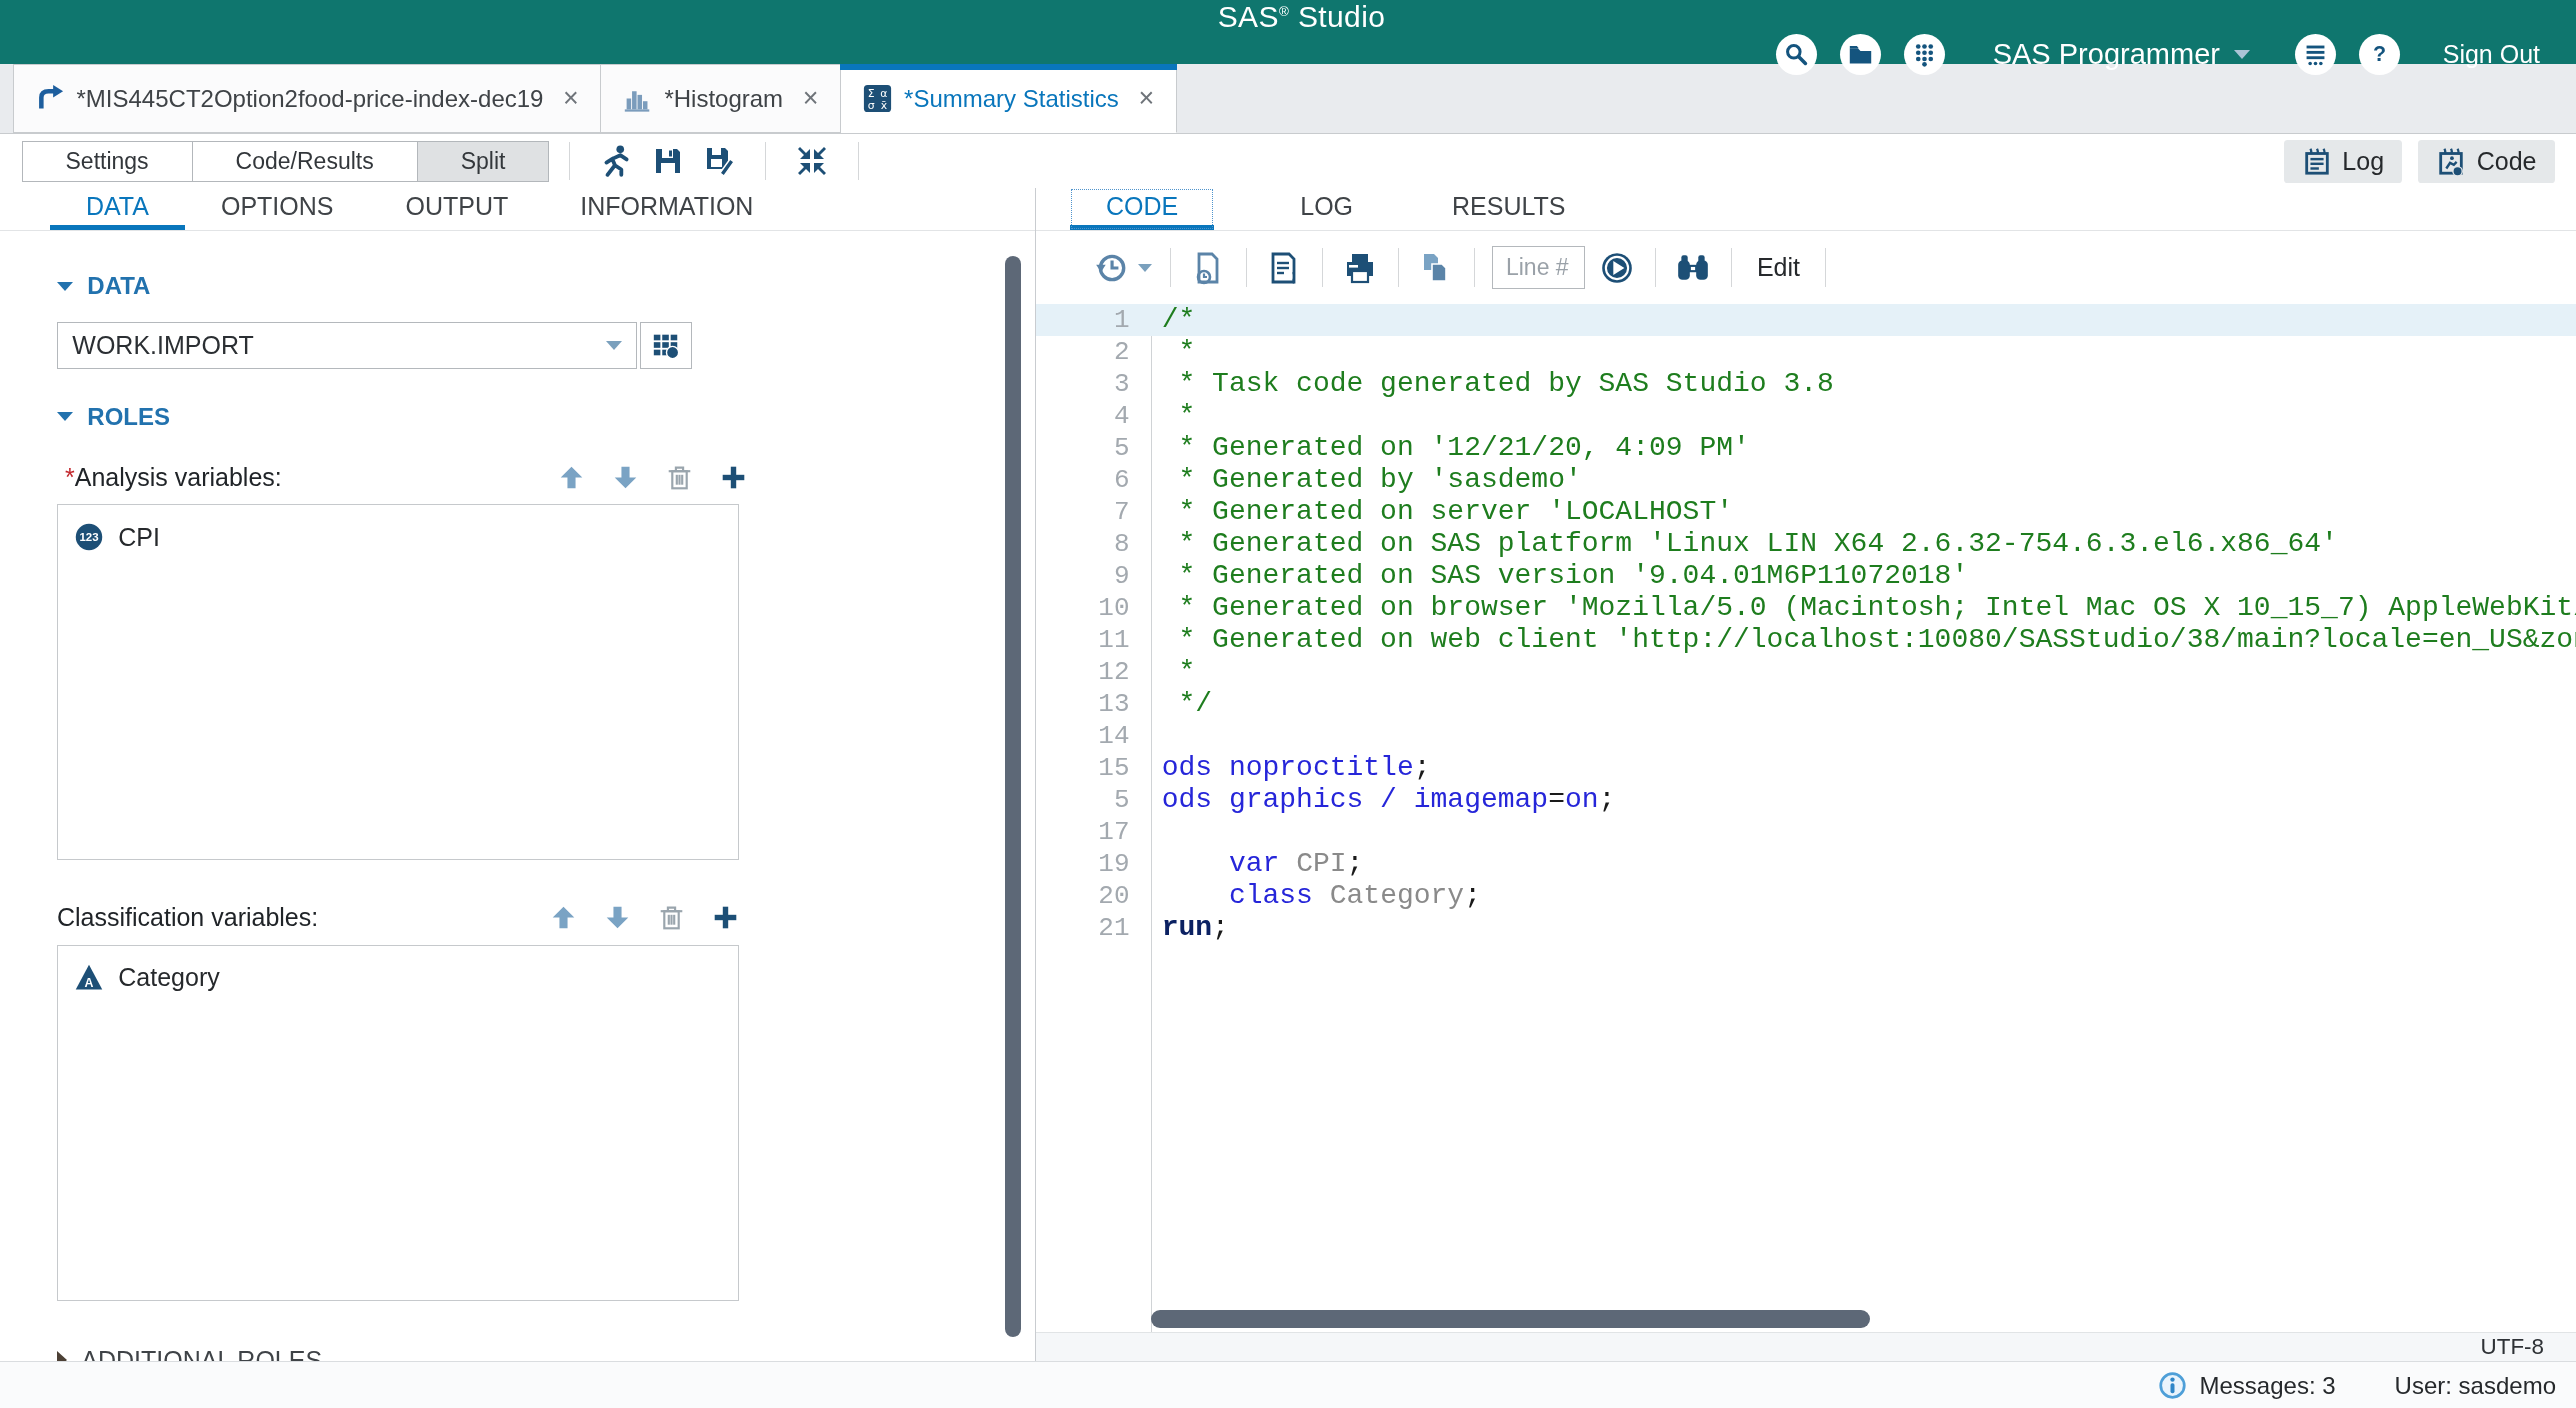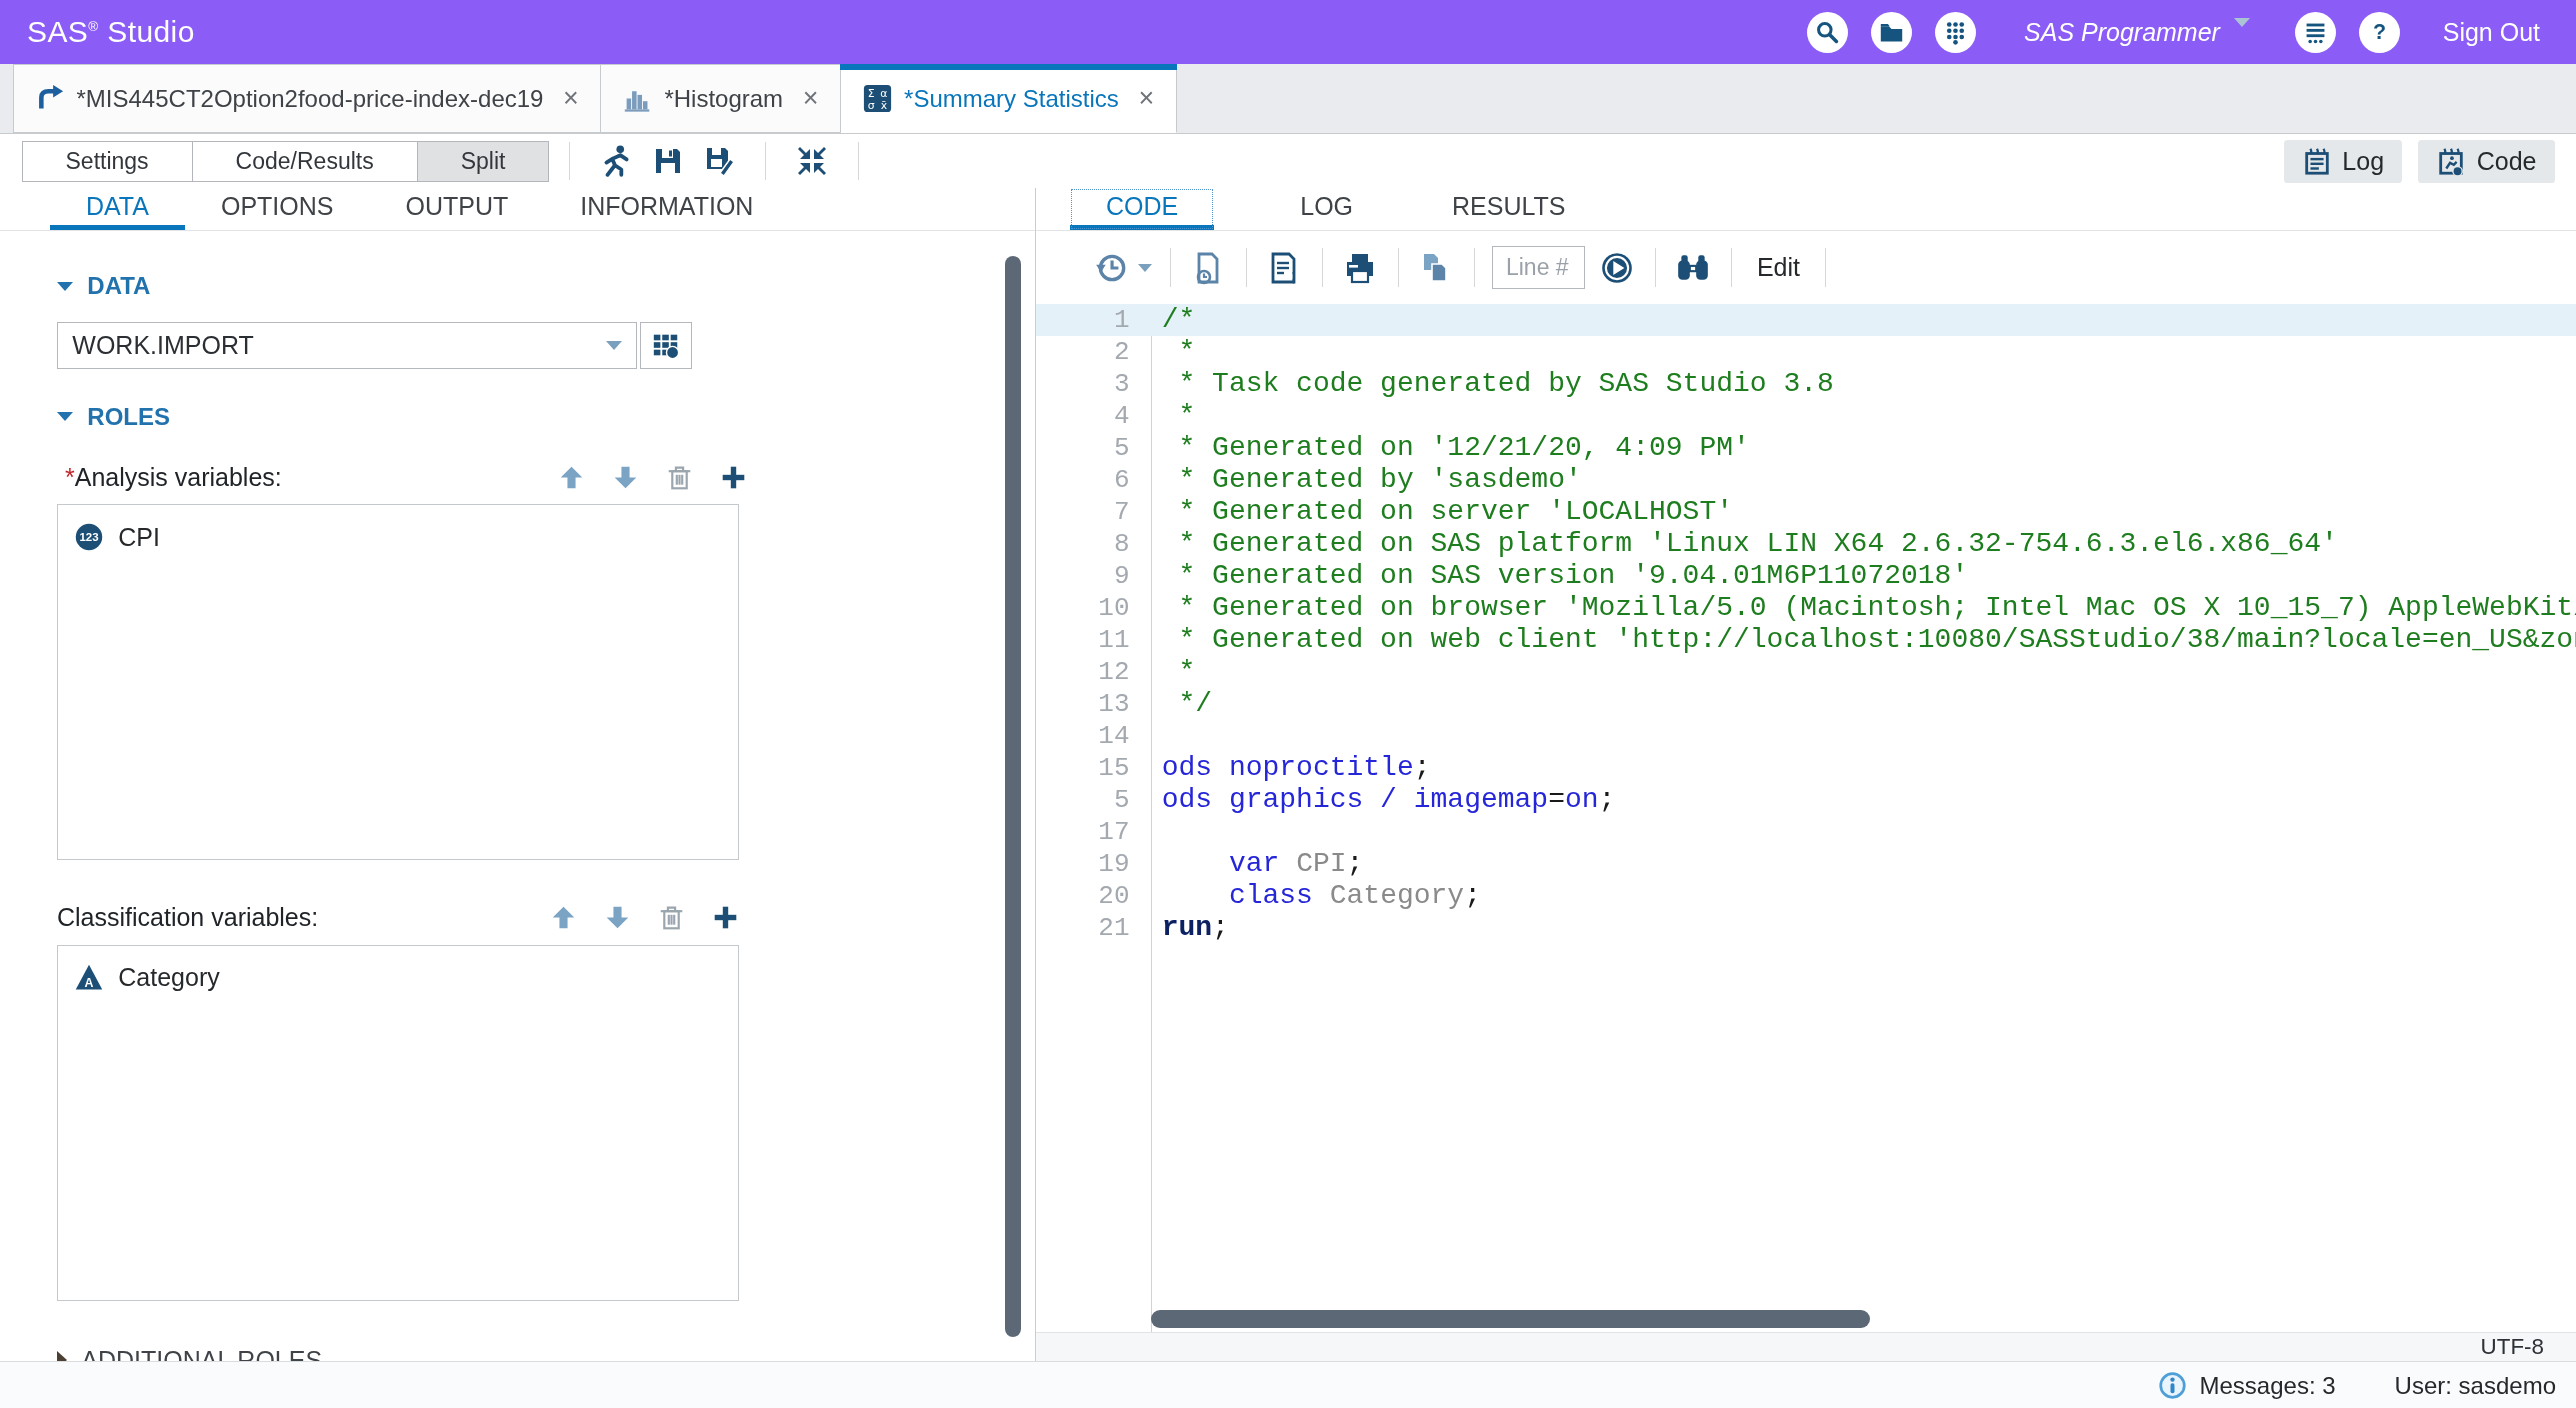--- a/index.html
+++ b/index.html
@@ -1,27 +1,27 @@
 <!DOCTYPE html>
 <html style="font-size:14.3px"><head>
 <meta charset="utf-8">
 <style>
   * { margin:0; padding:0; box-sizing:border-box; }
   html,body { background:#fff; }
   #app { position:relative; width:2576px; height:1409px; overflow:hidden;
          font-family:"Liberation Sans", sans-serif; color:#26292c; background:#fff; }
 
   
-  .masthead { height:64px; background:#8b5cf6; display:flex; align-items:center; color:#fff; }
+  .masthead { height:64px; background:#0f766e; display:flex; align-items:center; color:#fff;flex-direction:column; }
   .brand { font-size:30px; margin-left:27px; letter-spacing:0.4px; }
   .brand sup { font-size:13.4px; }
   .mast-right { margin-left:auto; display:flex; align-items:center; margin-right:36px; }
   .circle-icon { width:41px; height:41px; border-radius:50%; background:#fff; display:flex;
                  align-items:center; justify-content:center; margin-left:23px; cursor:pointer; }
-  .user-menu { display:flex; font-size:25px; margin:0 21.5px 0 48px; cursor:pointer;font-style:italic; }
+  .user-menu { display:flex; align-items:center; font-size:29px; margin:0 21.5px 0 48px; cursor:pointer; }
   .caret-dn { width:0; height:0; border-left:8px solid transparent; border-right:8px solid transparent;
               border-top:9.8px solid #aac4d6; margin-left:14.3px; }
   .signout { font-size:25px; margin-left:43px; cursor:pointer; }
 
   
   .tabstrip { height:70px; background:#e9ebee; border-bottom:0.9px solid #c8cbce; display:flex;
               align-items:stretch; padding-left:12.5px; }
   .doc-tab { position:relative; display:flex; align-items:center; padding:0 21.5px; background:#fbfbfc;
              border:0.9px solid #c8cbce; border-left:none; font-size:24px; color:#3f4347; cursor:pointer; }
   .doc-tab:first-child { border-left:0.9px solid #c8cbce; }

